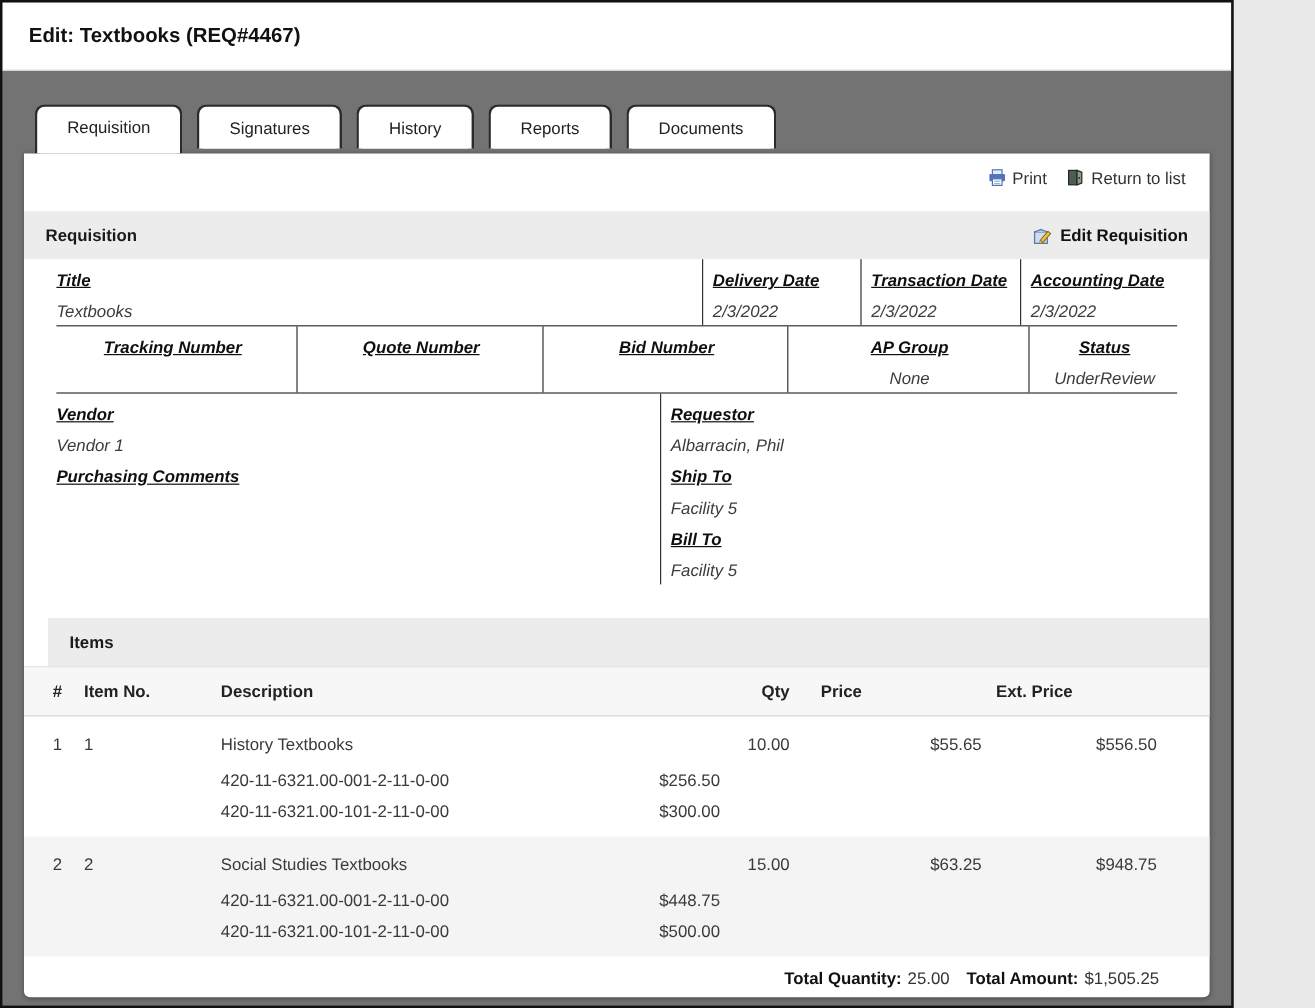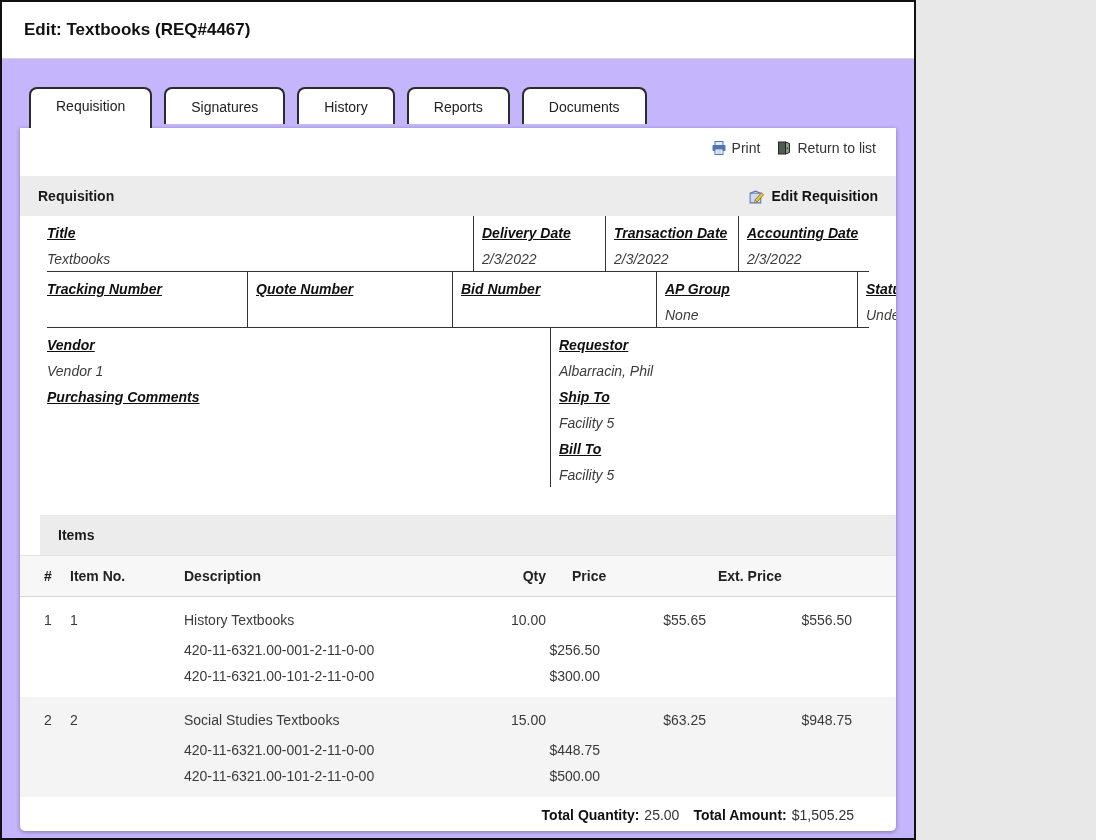--- a/index.html
+++ b/index.html
@@ -1,22 +1,22 @@
 <!DOCTYPE html>
 <html><head>
 <meta charset="utf-8">
 <style>
   * { box-sizing: border-box; margin: 0; padding: 0; }
   html,body { background:#e8e8e8; }
   body { font-family: "Liberation Sans", sans-serif; }
 
   .screen {
-    width: 916px; height: 840px;
+    width: 1028px; height: 840px;
     border: 2px solid #111;
-    background: #c4b5fd;
+    background: #737373;
     overflow: hidden;
     position: relative;
   }
 
   
   .titlebar {
     height: 57px;
     background: #fff;
     border-bottom: 1px solid #d4d4d4;
     display: flex; align-items: center;
@@ -79,21 +79,21 @@
   .editlink {
     display: inline-flex; align-items: center; gap: 6px;
     font-size: 14px; font-weight: bold; color: #111;
     cursor: pointer; text-decoration: none;
   }
 
   
   .fields { margin: 0 27px; font-size: 14px; font-style: italic; }
   .frow { display: grid; border-bottom: 1px solid #333; }
   .frow.rowA { grid-template-columns: 1fr 132px 133px 131px; }
-  .frow.rowB { grid-template-columns: 200px 205px 204px 201px 1fr; }
+  .frow.rowB { grid-template-columns: 200px 205px 204px 201px 1fr; text-align: center; }
   .frow.rowC { grid-template-columns: 503px 1fr; border-bottom: none; padding-bottom: 12px; }
   .fcell { padding: 0 6px 3px 0; }
   .fcell.bl { border-left: 1px solid #333; padding-left: 8px; }
   .fl {
     margin-top: 9px; line-height: 17px;
     font-weight: bold; color: #0f0f0f; text-decoration: underline;
   }
   .fv { margin-top: 9px; line-height: 17px; min-height: 17px; color: #3c3c3c; }
 
   

